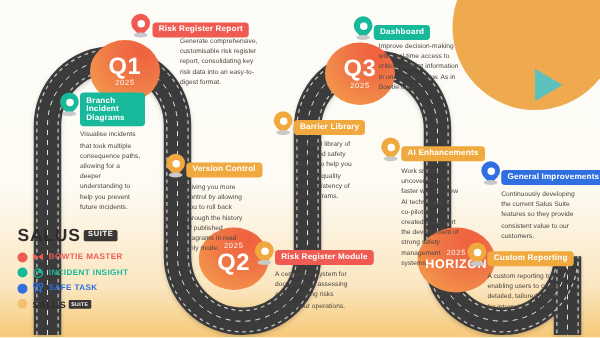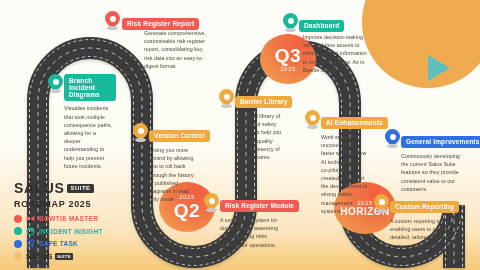--- a/index.html
+++ b/index.html
@@ -185,20 +185,24 @@
       </filter>
     </defs>
     <g filter="url(#road-shadow)">
       <path d="M 38,268 L 38,100 A 52,52 0 0 1 142,100 L 142,205 A 52,52 0 0 0 246,205 L 246,103 A 52,52 0 0 1 350,103 L 350,205 A 52,52 0 0 0 454,205 L 454,268" fill="none" stroke="#3a3a3a" stroke-width="22" stroke-linecap="butt"></path>
       <path d="M 38,268 L 38,100 A 52,52 0 0 1 142,100 L 142,205 A 52,52 0 0 0 246,205 L 246,103 A 52,52 0 0 1 350,103 L 350,205 A 52,52 0 0 0 454,205 L 454,268" fill="none" stroke="#ffffff" stroke-width="0.8" stroke-dasharray="4 4" stroke-opacity="0.85"></path>
       <path d="M 29.5,268 L 29.5,100 A 60.5,60.5 0 0 1 150.5,100 L 150.5,205 A 43.5,43.5 0 0 0 237.5,205 L 237.5,103 A 60.5,60.5 0 0 1 358.5,103 L 358.5,205 A 43.5,43.5 0 0 0 445.5,205 L 445.5,268" fill="none" stroke="#d8d5d0" stroke-width="1" stroke-dasharray="3 3" stroke-opacity="0.9"></path>
       <path d="M 46.5,268 L 46.5,100 A 43.5,43.5 0 0 1 133.5,100 L 133.5,205 A 60.5,60.5 0 0 0 254.5,205 L 254.5,103 A 43.5,43.5 0 0 1 341.5,103 L 341.5,205 A 60.5,60.5 0 0 0 462.5,205 L 462.5,268" fill="none" stroke="#d8d5d0" stroke-width="1" stroke-dasharray="3 3" stroke-opacity="0.9"></path>
     </g>
   </svg>
 
+  <div class="quarter" id="quarter-q1">
+    <span class="q-label">Q1</span>
+    <span class="q-year">2025</span>
+  </div>
 
   <div class="quarter year-above" id="quarter-q2">
     <span class="q-year">2025</span>
     <span class="q-label">Q2</span>
   </div>
 
   <div class="quarter" id="quarter-q3">
     <span class="q-label">Q3</span>
     <span class="q-year">2025</span>
   </div>
@@ -300,21 +304,20 @@
   <div class="milestone" style="left:390px; top:195px; width:66px;">
     <span class="ms-title" style="background:#f0a93f;">Custom Reporting</span>
     <div class="ms-body" style="width:64px; margin-top:4px;">A custom reporting tool enabling users to create detailed, tailored reports for internal or external use.</div>
   </div>
 
   <div id="legend">
     <div id="legend-brand">
       <span id="legend-brand-name">SALUS</span>
       <span id="legend-brand-suite">SUITE</span>
     </div>
-    <div id="legend-subtitle">ROADMAP 2025</div>
 
     <div id="legend-items">
 
       <div class="legend-item">
         <span class="legend-swatch" style="background:#ef5b52;"></span>
         <span class="legend-glyph">
           <svg width="9" height="7" viewBox="0 0 9 7">
               <path d="M0.6,0.7 L4.5,3.5 L0.6,6.3 Z M8.4,0.7 L4.5,3.5 L8.4,6.3 Z" fill="#ef5b52"></path>
             </svg>
         </span>

